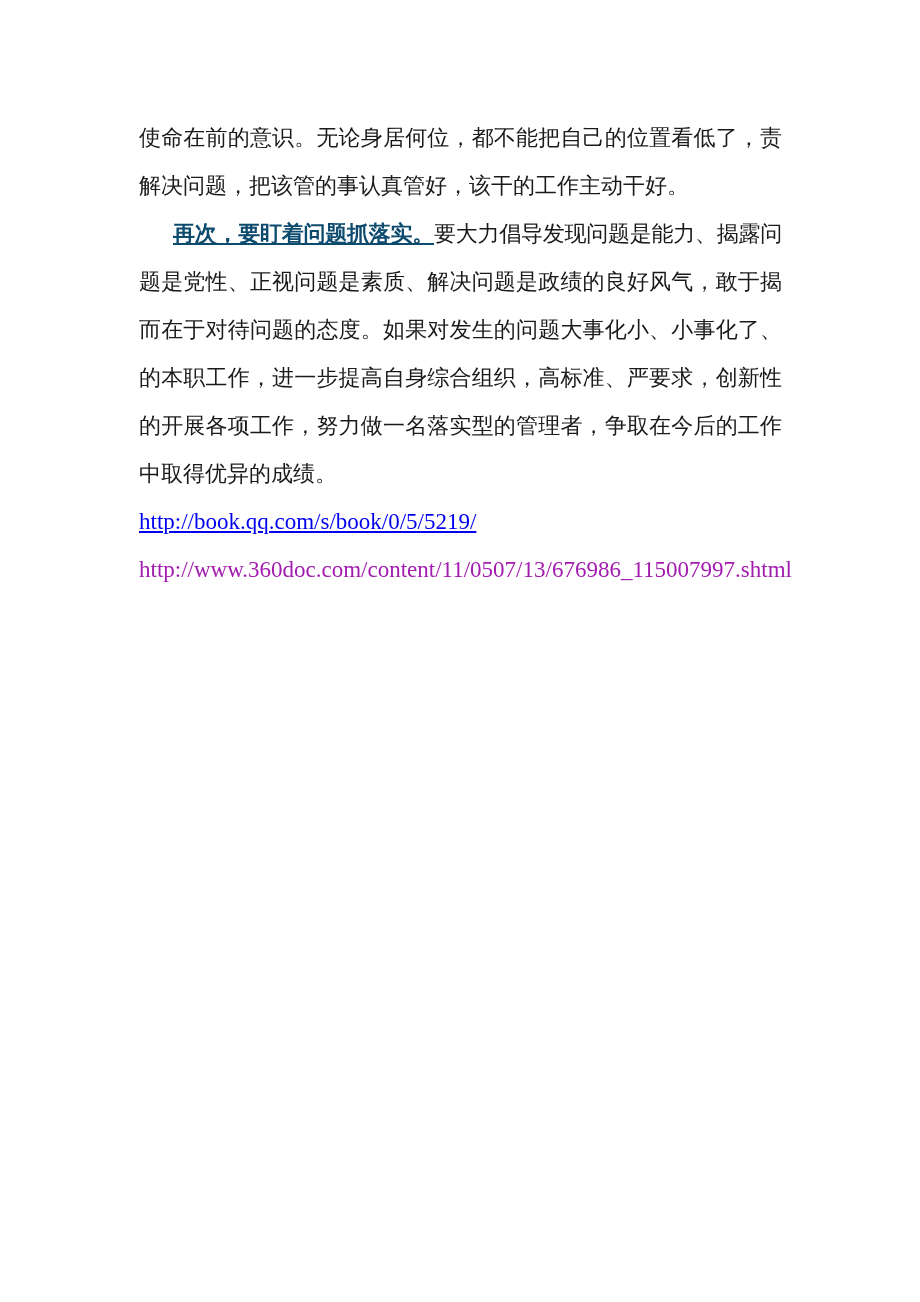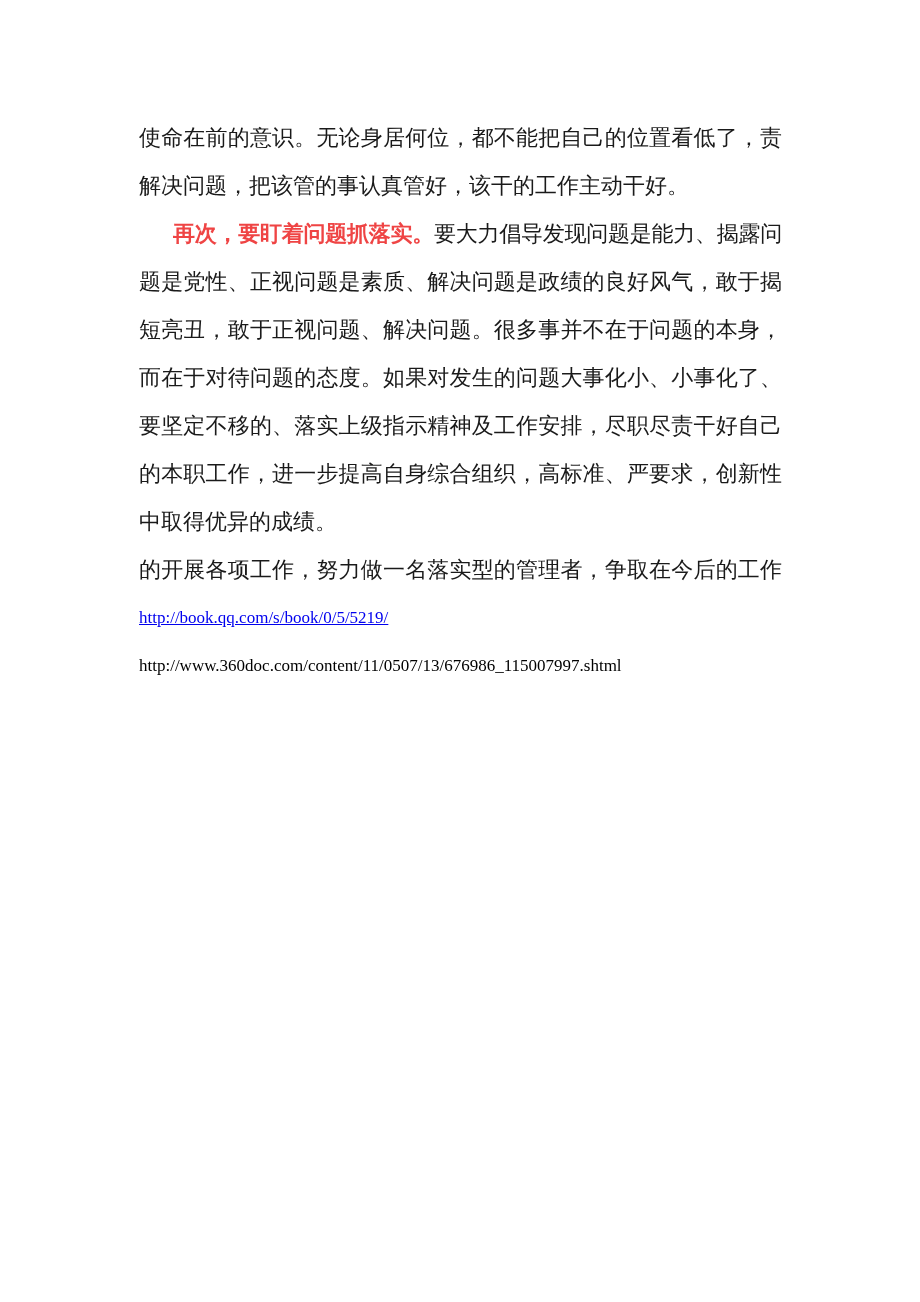--- a/index.html
+++ b/index.html
@@ -34,63 +34,62 @@
     text-align: justify;
     text-align-last: justify;
     text-justify: inter-character;
   }
   .line.indent {
     text-indent: 34px;
     letter-spacing: -0.3px;
   }
   .b {
     font-weight: bold;
-    color: #ef4444;
+    color: #0c4a6e;
+    text-decoration: underline;
   }
   .url-line {
     height: 48px;
     white-space: nowrap;
-    font-size: 17px;
+    font-size: 23px;
   }
   .hyperlink {
     color: #0000ee;
     text-decoration: underline;
     cursor: pointer;
   }
   .plain-url {
-    color: #000000;
+    color: #a21caf;
     text-decoration: none;
   }
 </style>
 </head>
 <body>
 
 <div class="page">
   <div class="text-block">
 
     <div class="line j"><span>使命在前的意识。无论身居何位，都不能把自己的位置看低了，责</span></div>
 
     <div class="line"><span>解决问题，把该管的事认真管好，该干的工作主动干好。</span></div>
 
     <div class="line j indent"><span class="b">再次，要盯着问题抓落实。</span><span>要大力倡导发现问题是能力、揭露问</span></div>
 
     <div class="line j"><span>题是党性、正视问题是素质、解决问题是政绩的良好风气，敢于揭</span></div>
 
-    <div class="line j"><span>短亮丑，敢于正视问题、解决问题。很多事并不在于问题的本身，</span></div>
 
     <div class="line j"><span>而在于对待问题的态度。如果对发生的问题大事化小、小事化了、</span></div>
 
 
 
-    <div class="line j"><span>要坚定不移的、落实上级指示精神及工作安排，尽职尽责干好自己</span></div>
 
     <div class="line j"><span>的本职工作，进一步提高自身综合组织，高标准、严要求，创新性</span></div>
 
+    <div class="line j"><span>的开展各项工作，努力做一名落实型的管理者，争取在今后的工作</span></div>
+
     <div class="line"><span>中取得优异的成绩。</span></div>
-
-    <div class="line j"><span>的开展各项工作，努力做一名落实型的管理者，争取在今后的工作</span></div>
 
     <div class="url-line"><a class="hyperlink" href="#">http://book.qq.com/s/book/0/5/5219/</a></div>
 
     <div class="url-line"><span class="plain-url">http://www.360doc.com/content/11/0507/13/676986_115007997.shtml</span></div>
 
   </div>
 </div>
 
 </body></html>

